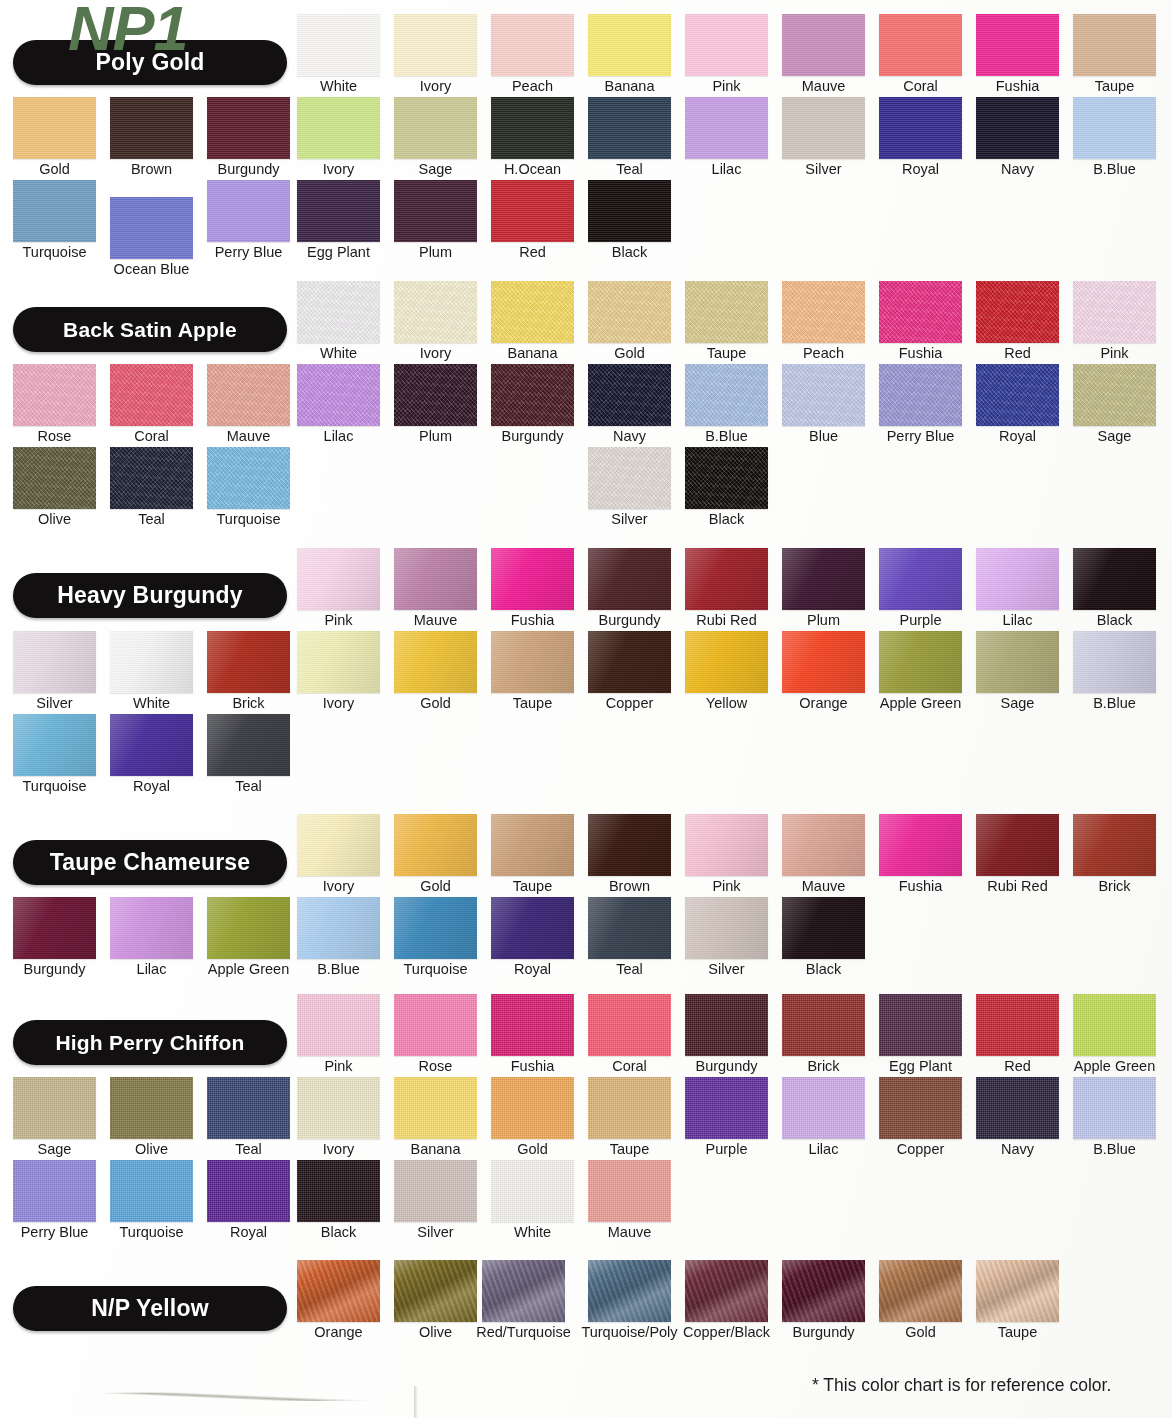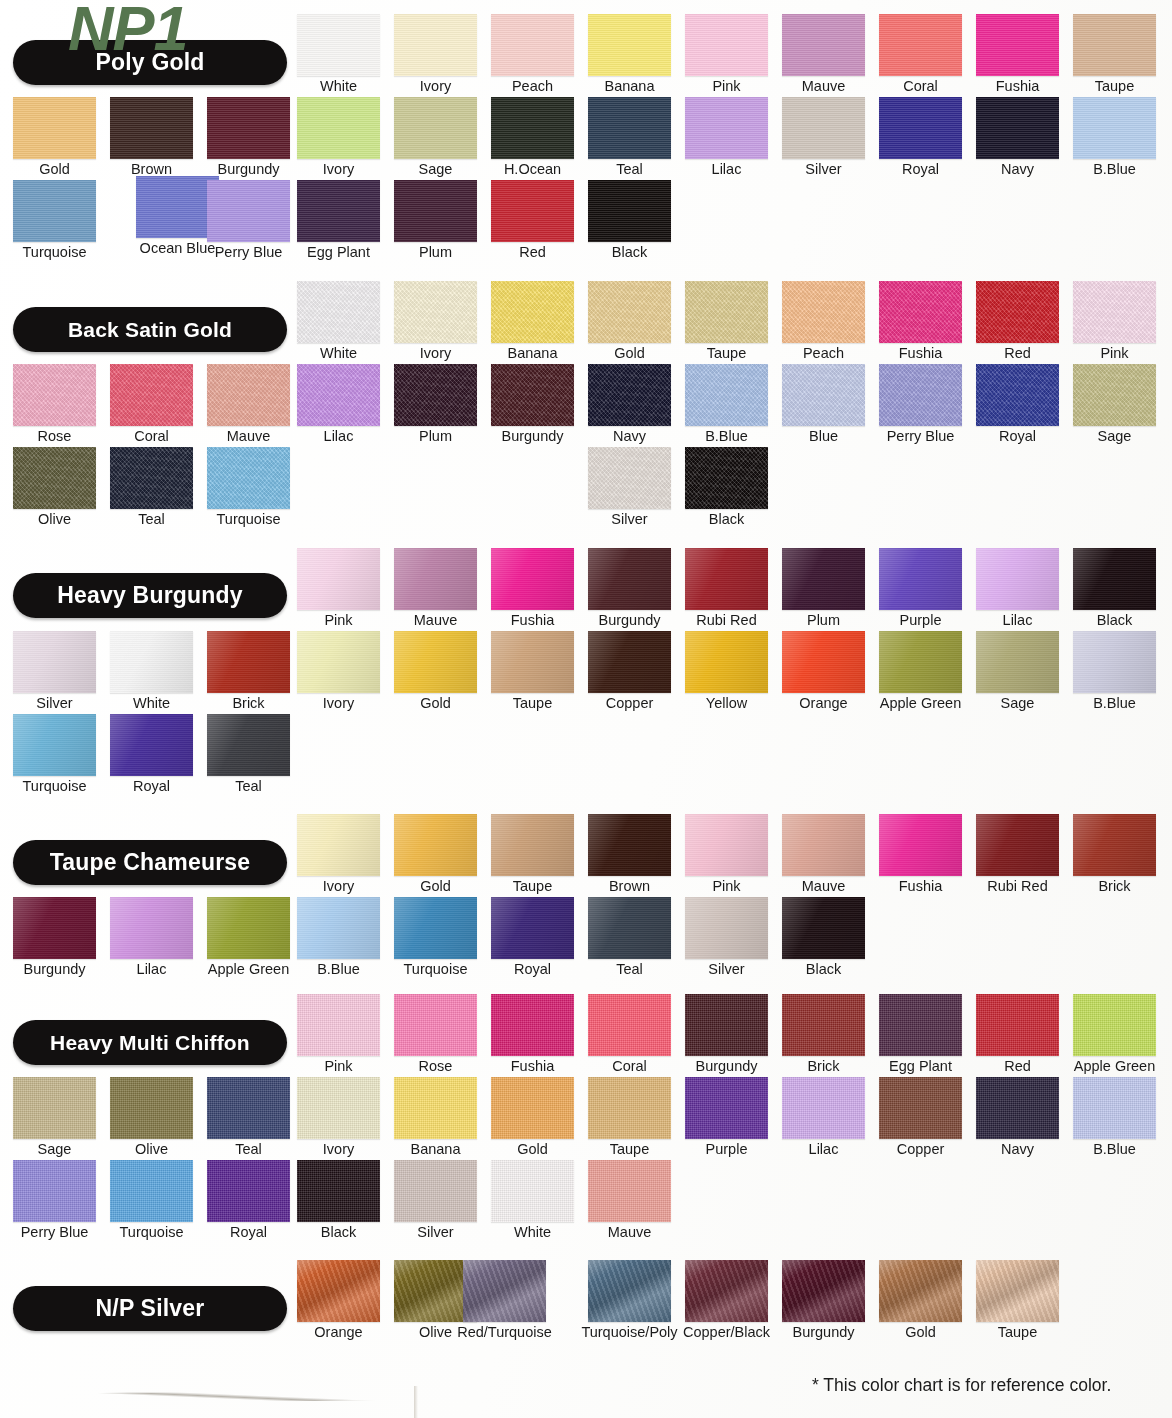--- a/index.html
+++ b/index.html
@@ -116,21 +116,21 @@
           <div class="cap">Brown</div>
         </div>
         <div class="sw tex-satin" style="left: 207px; top: 97px;">
           <div class="chip" style="background-color: rgb(92, 28, 43);"></div>
           <div class="cap">Burgundy</div>
         </div>
         <div class="sw tex-satin" style="left: 13px; top: 180px;">
           <div class="chip" style="background-color: rgb(111, 155, 192);"></div>
           <div class="cap">Turquoise</div>
         </div>
-        <div class="sw tex-satin" style="left: 110px; top: 176px; margin-left: 26px;">
+        <div class="sw tex-satin" style="left: 110px; top: 197px;">
           <div class="chip" style="background-color: rgb(110, 118, 205);"></div>
           <div class="cap">Ocean Blue</div>
         </div>
         <div class="sw tex-satin" style="left: 207px; top: 180px;">
           <div class="chip" style="background-color: rgb(171, 148, 224);"></div>
           <div class="cap">Perry Blue</div>
         </div>
         <div class="sw tex-satin" style="left: 297px; top: 14px;">
           <div class="chip" style="background-color: rgb(246, 245, 243);"></div>
           <div class="cap">White</div>
@@ -215,21 +215,21 @@
           <div class="chip" style="background-color: rgb(195, 37, 49);"></div>
           <div class="cap">Red</div>
         </div>
         <div class="sw tex-satin" style="left: 588px; top: 180px;">
           <div class="chip" style="background-color: rgb(18, 13, 12);"></div>
           <div class="cap">Black</div>
         </div>
       </div>
       <div>
         <div class="pill tight" style="top: 307px;">
-          <span>Back Satin Gold</span>
+          <span>Back Satin Apple</span>
         </div>
         <div class="sw tex-crepe" style="left: 13px; top: 364px;">
           <div class="chip" style="background-color: rgb(242, 172, 196);"></div>
           <div class="cap">Rose</div>
         </div>
         <div class="sw tex-crepe" style="left: 110px; top: 364px;">
           <div class="chip" style="background-color: rgb(234, 90, 115);"></div>
           <div class="cap">Coral</div>
         </div>
         <div class="sw tex-crepe" style="left: 207px; top: 364px;">
@@ -502,21 +502,21 @@
           <div class="chip" style="background-color: rgb(208, 195, 189);"></div>
           <div class="cap">Silver</div>
         </div>
         <div class="sw tex-cham" style="left: 782px; top: 897px;">
           <div class="chip" style="background-color: rgb(29, 15, 19);"></div>
           <div class="cap">Black</div>
         </div>
       </div>
       <div>
         <div class="pill tight" style="top: 1020px;">
-          <span>Heavy Multi Chiffon</span>
+          <span>High Perry Chiffon</span>
         </div>
         <div class="sw tex-chiffon" style="left: 13px; top: 1077px;">
           <div class="chip" style="background-color: rgb(195, 181, 139);"></div>
           <div class="cap">Sage</div>
         </div>
         <div class="sw tex-chiffon" style="left: 110px; top: 1077px;">
           <div class="chip" style="background-color: rgb(127, 117, 67);"></div>
           <div class="cap">Olive</div>
         </div>
         <div class="sw tex-chiffon" style="left: 207px; top: 1077px;">
@@ -619,31 +619,31 @@
           <div class="chip" style="background-color: rgb(245, 242, 242);"></div>
           <div class="cap">White</div>
         </div>
         <div class="sw tex-chiffon" style="left: 588px; top: 1160px;">
           <div class="chip" style="background-color: rgb(234, 157, 148);"></div>
           <div class="cap">Mauve</div>
         </div>
       </div>
       <div>
         <div class="pill" style="top: 1286px;">
-          <span>N/P Silver</span>
+          <span>N/P Yellow</span>
         </div>
         <div class="sw tex-taffeta" style="left: 297px; top: 1260px;">
           <div class="chip" style="background-color: rgb(210, 98, 47);"></div>
           <div class="cap">Orange</div>
         </div>
         <div class="sw tex-taffeta" style="left: 394px; top: 1260px;">
           <div class="chip" style="background-color: rgb(125, 109, 37);"></div>
           <div class="cap">Olive</div>
         </div>
-        <div class="sw tex-taffeta" style="left: 463px; top: 1260px;">
+        <div class="sw tex-taffeta" style="left: 482px; top: 1260px;">
           <div class="chip" style="background-color: rgb(116, 106, 134);"></div>
           <div class="cap">Red/Turquoise</div>
         </div>
         <div class="sw tex-taffeta" style="left: 588px; top: 1260px;">
           <div class="chip" style="background-color: rgb(81, 112, 138);"></div>
           <div class="cap">Turquoise/Poly</div>
         </div>
         <div class="sw tex-taffeta" style="left: 685px; top: 1260px;">
           <div class="chip" style="background-color: rgb(111, 47, 60);"></div>
           <div class="cap">Copper/Black</div>

